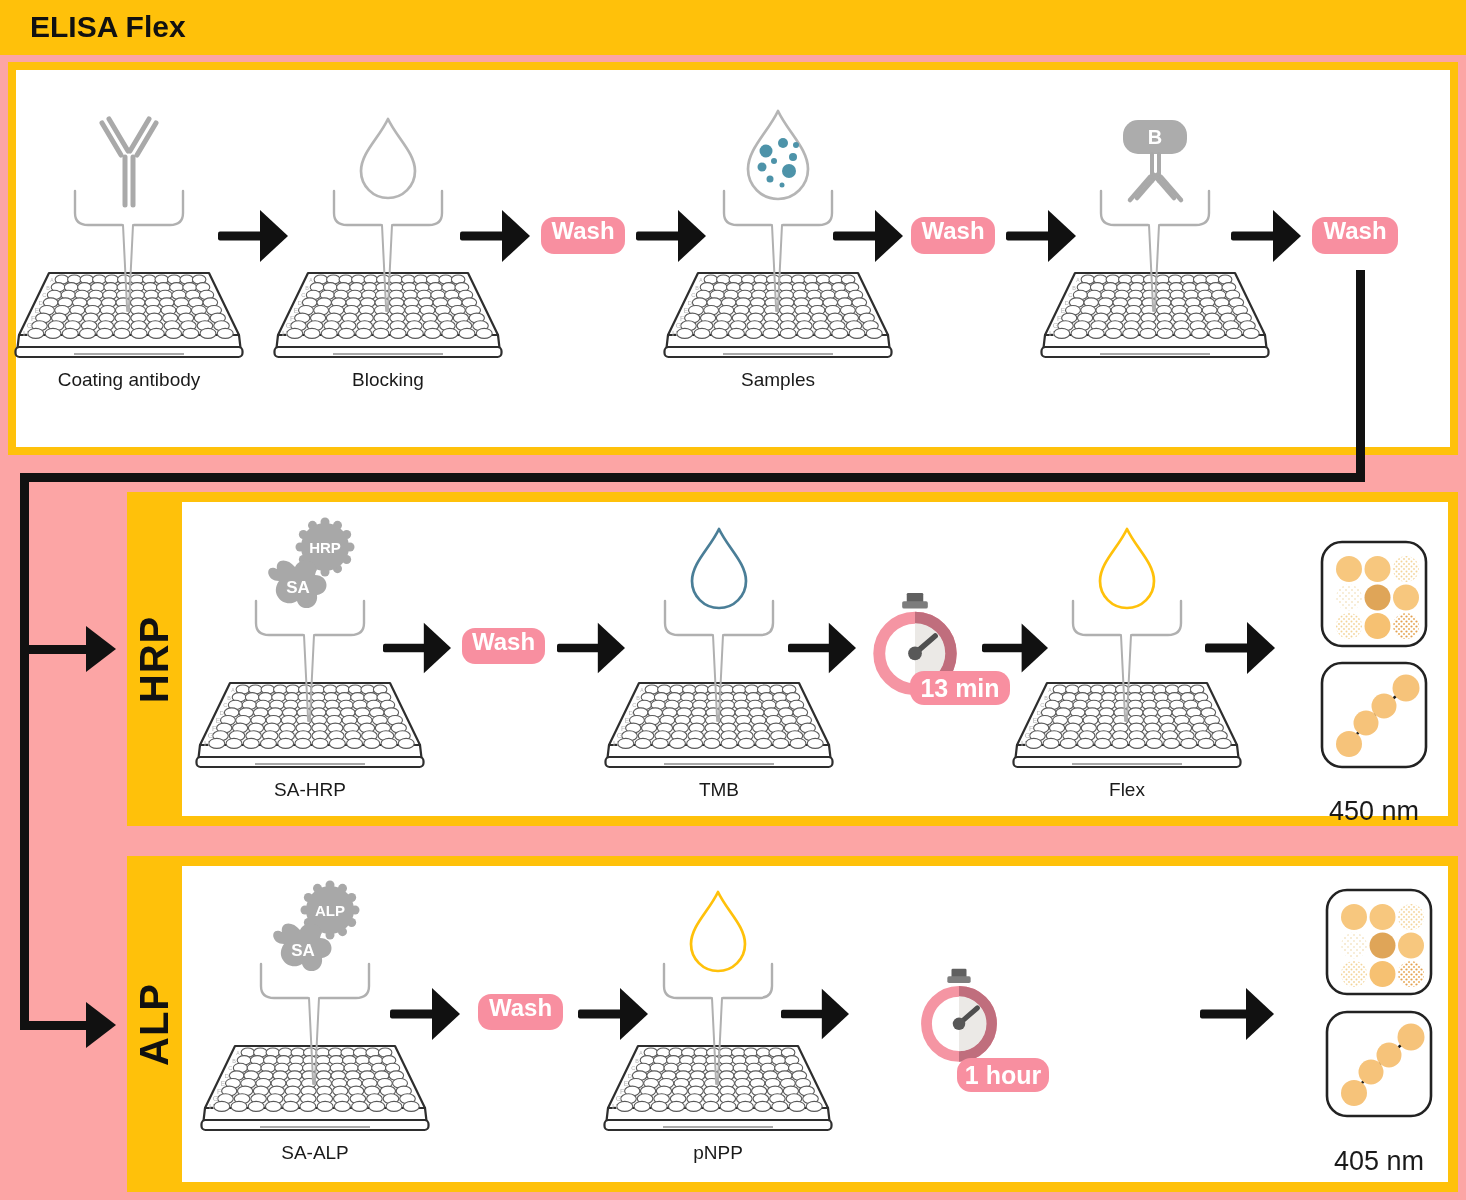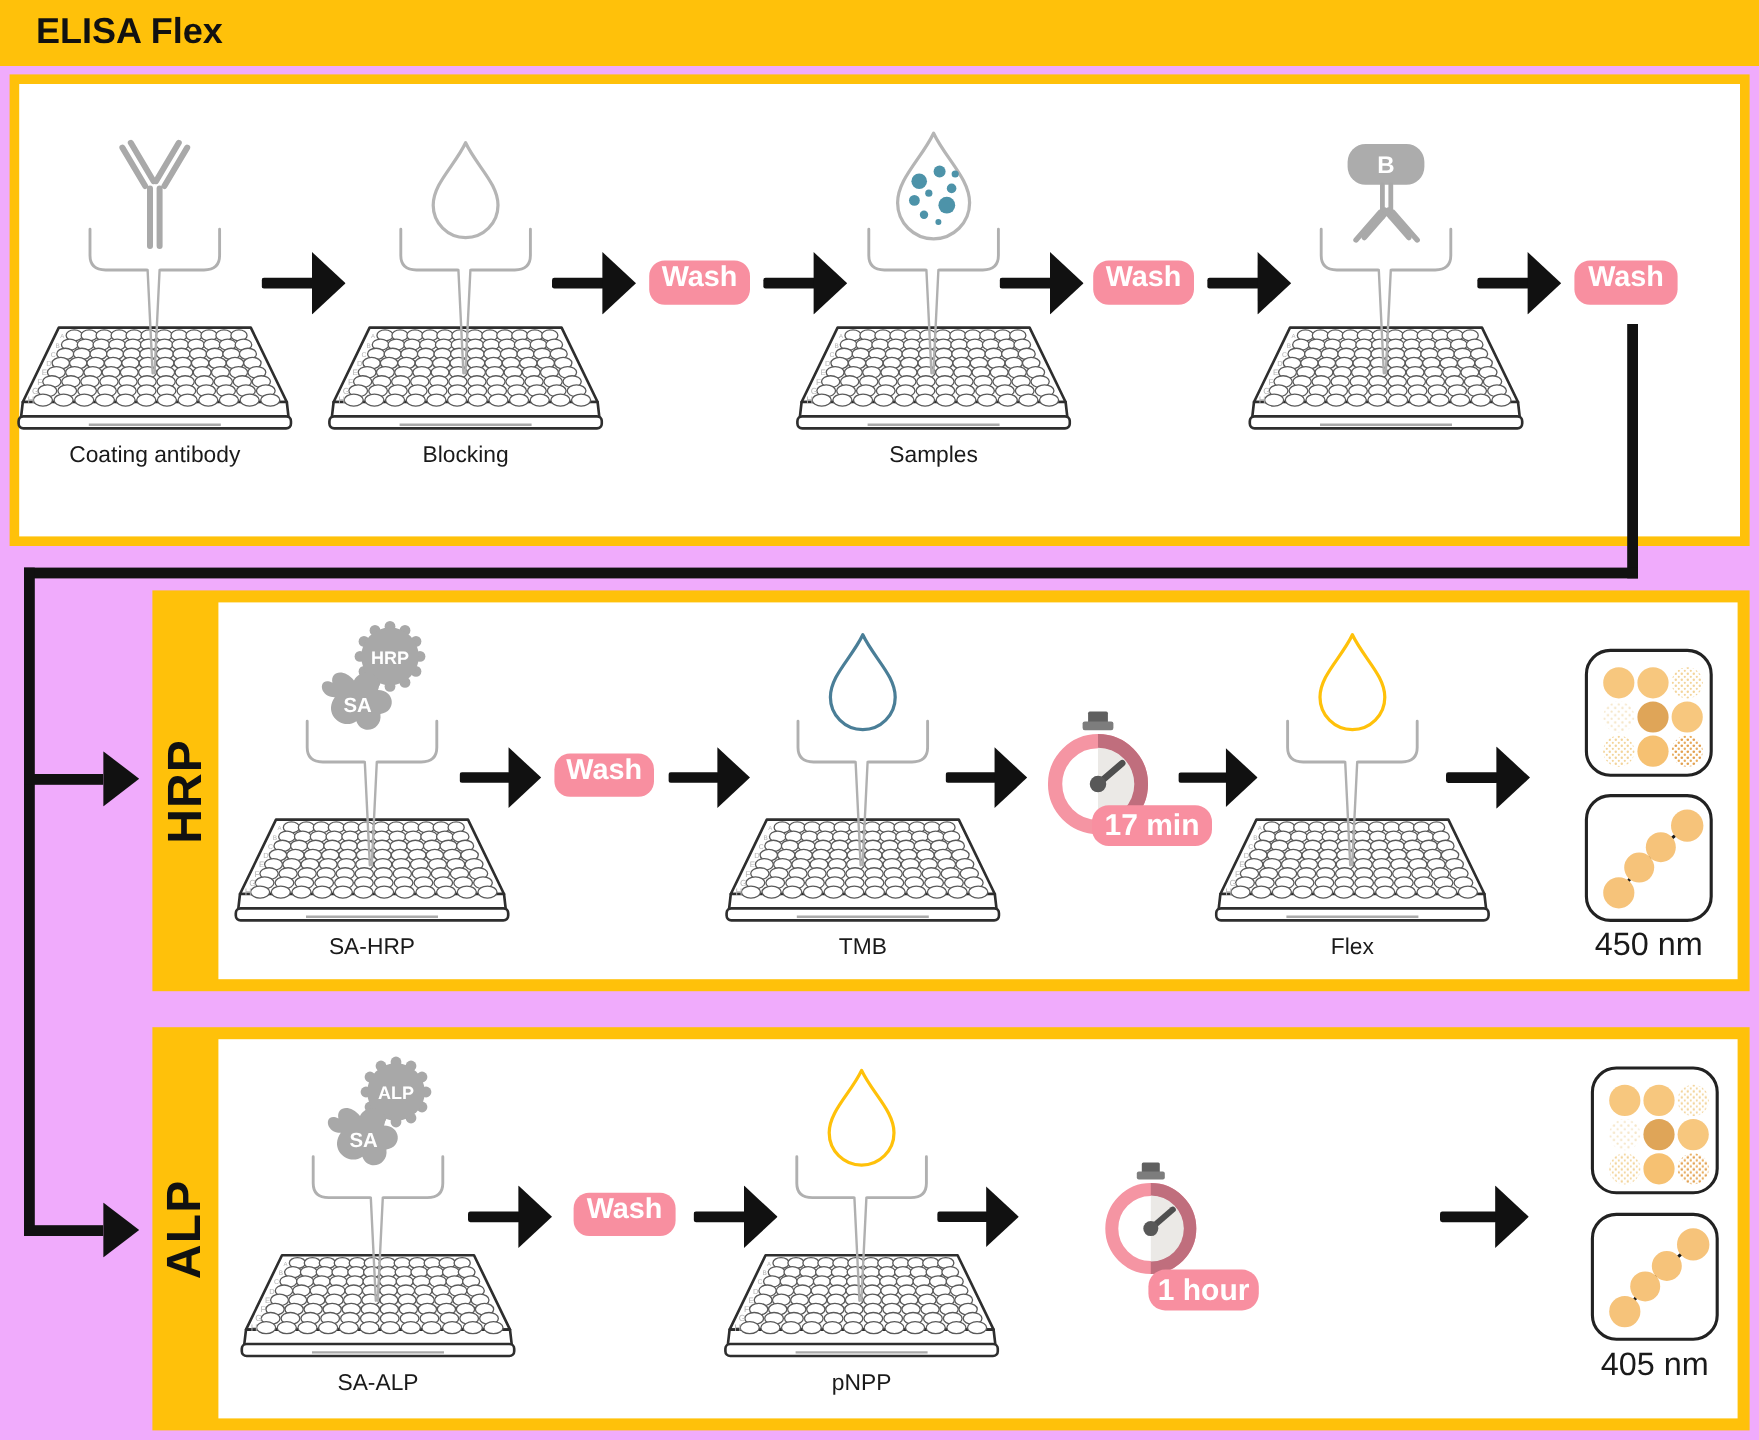--- a/index.html
+++ b/index.html
@@ -1,16 +1,16 @@
 <!DOCTYPE html>
 <html><head>
 <meta charset="utf-8">
 <style>
   html,body{margin:0;padding:0;background:#fff;}
-  #canvas{position:relative;width:1466px;height:1200px;background:#f0abfc;overflow:hidden;
+  #canvas{position:relative;width:1466px;height:1200px;background:#fca5a5;overflow:hidden;
           font-family:"Liberation Sans",sans-serif;color:#1a1a1a;}
   .hdr{position:absolute;left:0;top:0;width:1466px;height:55px;background:#FFC10A;}
   .hdr h1{margin:0;padding:0 0 0 30px;line-height:54px;font-size:30px;font-weight:700;color:#111;}
   .panel{position:absolute;background:#FFC10A;z-index:0;}
   .panel .inner{position:absolute;background:#fff;}
   .panel-top .inner{left:8px;top:8px;right:8px;bottom:8px;}
   .panel-row .inner{left:55px;top:10px;right:10px;bottom:10px;}
   .row-tag{position:absolute;left:0;top:0;width:55px;height:100%;display:flex;align-items:center;justify-content:center;}
   .row-tag span{transform:rotate(-90deg);font-size:40px;font-weight:700;color:#111;letter-spacing:1px;white-space:nowrap;}
   .step{position:absolute;width:230px;text-align:center;z-index:2;}
@@ -19,21 +19,21 @@
   .step-label.wide{width:300px;margin-left:-35px;}
   .arrow{position:absolute;z-index:2;}
   .arrow rect,.arrow polygon{fill:#111;}
   .wash{position:absolute;z-index:3;background:#F88FA0;border-radius:13px;color:#fff;
         font-weight:700;font-size:24px;display:flex;justify-content:center;}
   .time-badge{position:absolute;z-index:4;background:#F88FA0;border-radius:14px;color:#fff;
         font-weight:700;font-size:25px;display:flex;align-items:center;justify-content:center;}
   .conn{position:absolute;background:#111;z-index:1;}
   .conn-head{position:absolute;z-index:1;}
   .readout{position:absolute;z-index:2;}
-  .readout-label{position:absolute;z-index:2;width:130px;text-align:center;font-size:27px;color:#1a1a1a;}
+  .readout-label{position:absolute;z-index:2;width:130px;text-align:center;font-size:27px;color:#1a1a1a;margin-top:24px;}
   .note{position:absolute;z-index:2;width:312px;text-align:center;font-size:22px;color:#1a1a1a;}
   .stopwatch{position:absolute;z-index:2;}
 </style>
 </head>
 <body>
 
 <svg width="0" height="0" style="position:absolute">
 <defs>
   <pattern id="stA" width="5" height="5" patternUnits="userSpaceOnUse">
     <circle cx="1.5" cy="1.5" r="1" fill="#F3D49A"></circle>
@@ -887,21 +887,21 @@
   <svg class="stopwatch" style="left:869px;top:592px;" width="92" height="110" viewBox="0 0 100 120">
     <rect x="41" y="1" width="18" height="11" rx="1.5" fill="#606060"></rect>
     <rect x="36" y="10" width="28" height="8" rx="2" fill="#7d7d7d"></rect>
     <circle cx="50" cy="67" r="39" fill="#fff" stroke="#F595A3" stroke-width="13"></circle>
     <path d="M50,28 A39,39 0 0 1 50,106" fill="none" stroke="#C06E7D" stroke-width="13"></path>
     <path d="M50,34 A33,33 0 0 1 50,100 Z" fill="#EBE9E6"></path>
     <line x1="50" y1="67" x2="72" y2="48" stroke="#4f4f4f" stroke-width="6" stroke-linecap="round"></line>
     <circle cx="50" cy="67" r="7.5" fill="#585858"></circle>
   </svg>
   <div class="time-badge" style="left:910px;top:671px;width:100px;height:34px;">
-      <span>17 min</span>
+      <span>13 min</span>
     </div>
   <svg class="arrow" style="left:982px;top:622px;" width="66" height="52" viewBox="0 0 70 52">
       <rect x="0" y="21.5" width="44" height="9" rx="2"></rect>
       <polygon points="42,0 42,52 70,26"></polygon>
     </svg>
 
   <div class="step" style="left:1012px;top:515px;">
     <svg class="step-svg" width="230" height="258" viewBox="0 0 230 258">
         <polygon points="35,168 195,168 225,230 5,230" fill="#fff" stroke="#2e2e2e" stroke-width="2.2" stroke-linejoin="round"></polygon>
         <polygon points="5,230 225,230 226.5,243 3.5,243" fill="#fff" stroke="#2e2e2e" stroke-width="2.2" stroke-linejoin="round"></polygon>

